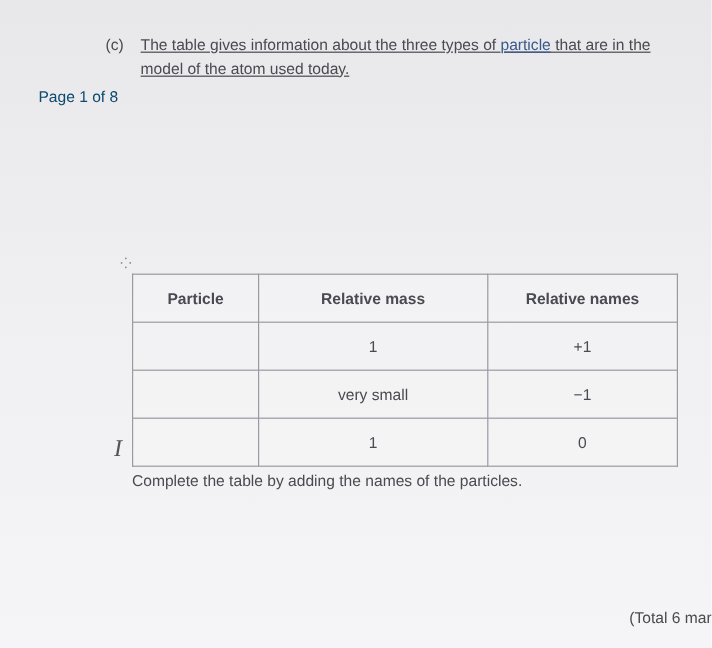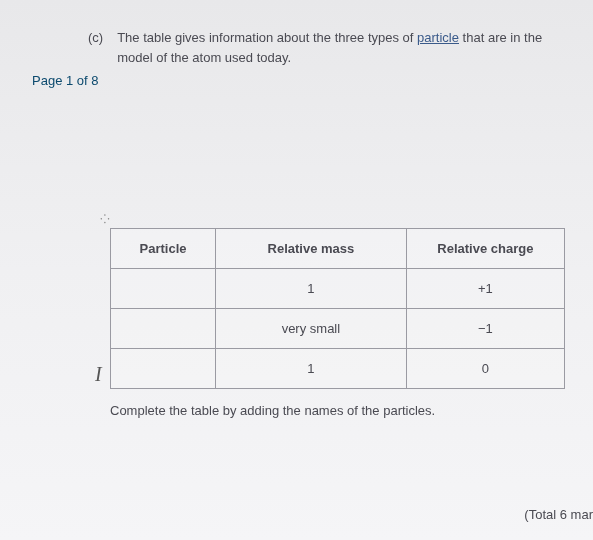--- a/index.html
+++ b/index.html
@@ -25,20 +25,21 @@
       font-size: 13px;
       line-height: 1.5;
     }
     .question-label {
       margin-right: 14px;
       margin-left: 58px;
     }
     .question-text {
       flex: 1;
       padding-right: 10px;
+      text-decoration: underline;
     }
     .linked-word {
       color: #3a5a8a;
       text-decoration: underline;
     }
     .page-indicator {
       font-size: 13px;
       color: #0c4a6e;
       margin-top: 6px;
       margin-left: 2px;
@@ -83,21 +84,21 @@
       left: 95px;
       top: 135px;
       font-family: serif;
       font-size: 20px;
       color: #555;
       font-style: italic;
     }
     .instruction {
       font-size: 13px;
       color: #4a4a52;
-      margin-top: 14px;
+      margin-top: 4px;
       margin-left: 0;
     }
     .total-marks {
       position: absolute;
       bottom: 18px;
       right: 0;
       font-size: 13px;
       color: #4a4a52;
     }
   </style>
@@ -118,21 +119,21 @@
 
 <div class="table-area">
   <div class="drag-dots">⁘</div>
   <div class="cursor-mark">I</div>
 
   <table class="particle-table">
     <thead>
       <tr>
         <th class="col-particle">Particle</th>
         <th class="col-mass">Relative mass</th>
-        <th class="col-charge">Relative charge</th>
+        <th class="col-charge">Relative names</th>
       </tr>
     </thead>
     <tbody>
       <tr>
         <td></td>
         <td>1</td>
         <td>+1</td>
       </tr>
       <tr>
         <td></td>

